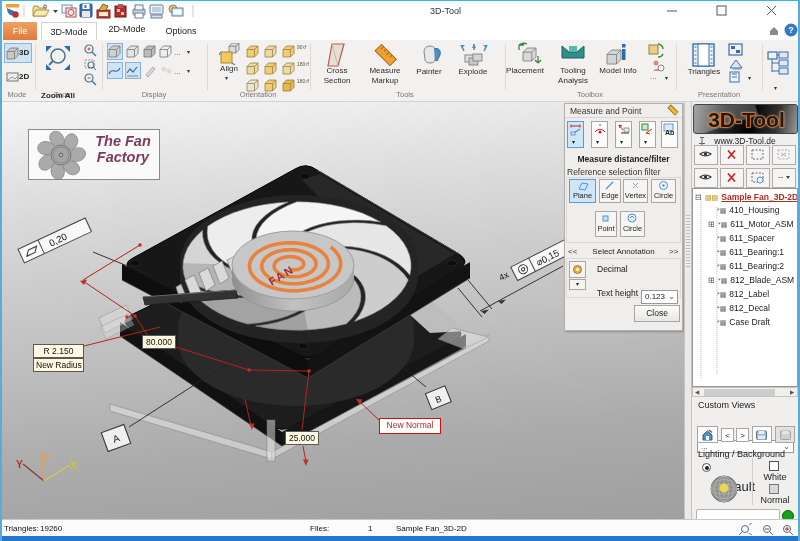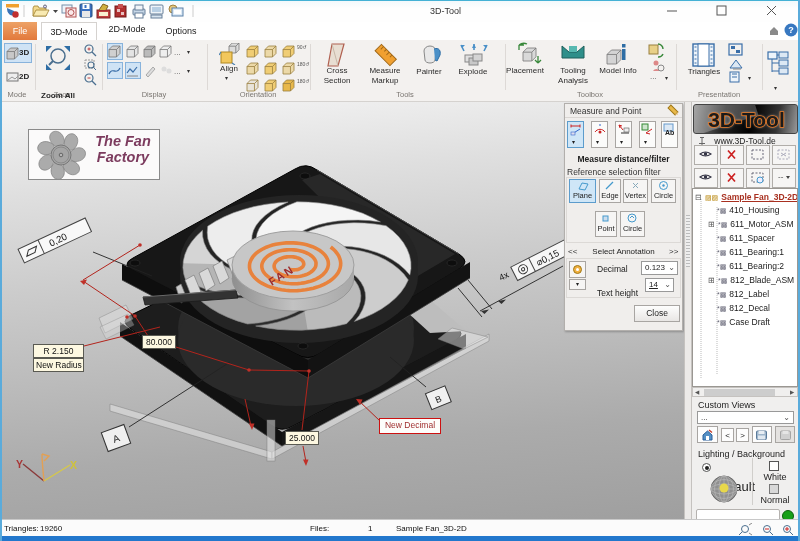--- a/index.html
+++ b/index.html
@@ -3,21 +3,21 @@
 *{margin:0;padding:0;box-sizing:border-box;}
 html,body{width:800px;height:541px;overflow:hidden;}
 body{font-family:"Liberation Sans",sans-serif;position:relative;background:#fff;}
 .abs{position:absolute;}
 .glabel{position:absolute;font-size:7.5px;color:#7a7671;text-align:center;}
 .btxt{position:absolute;font-size:8px;color:#2b2b2b;text-align:center;line-height:9.5px;}
 .trow{position:absolute;font-size:8.5px;color:#1a1a1a;white-space:nowrap;height:14px;line-height:14px;}
 .texp{display:inline-block;width:8px;height:8px;font-size:8px;line-height:8px;color:#555;margin-right:2px;}
 .tic{font-size:7px;color:#667;margin-right:3px;}
 .annlbl{position:absolute;background:#fdf8e1;border:1px solid #5a5a52;font-size:8.5px;color:#111;text-align:center;white-space:nowrap;padding:0 2px;line-height:12px;}
-.combo{position:absolute;background:#fff;border:1px solid #999;font-size:8px;color:#222;line-height:12px;padding-left:3px;}
+.combo{position:absolute;background:#fff;border:1px solid #999;font-size:8px;color:#222;line-height:12px;padding-left:3px;margin-top:29px;}
 .sbtn{position:absolute;border:1px solid #a8a5a2;background:#fdfdfd;}
 </style></head><body>
 
 <div class="abs" style="left:0;top:0;width:800px;height:22px;background:linear-gradient(#f2f9fc 0%,#fefefe 35%);border-top:1px solid #44b1d5;"></div>
 <div class="abs" style="left:430px;top:6px;font-size:9px;color:#333;">3D-Tool</div>
 <svg class="abs" style="left:0;top:0;" width="230" height="22">
  <g transform="translate(6,4)">
   <rect x="0" y="0" width="13" height="3.5" fill="#f0a030"></rect>
       <path d="M1,4 C1,11 6,13 11,11 L8,7 Z" fill="#3b74b8"></path>
       <circle cx="9.5" cy="10.5" r="3.2" fill="#c03030"></circle>
@@ -514,21 +514,21 @@
 <path d="M44,481 C43,470 42,462 42,454 M42,454 l7,2 -5,5" stroke="#e2a055"></path>
 </g>
 <text x="16" y="468" font-size="10.5" fill="#a93636" font-weight="bold">Y</text>
 <text x="70" y="469" font-size="10.5" fill="#cfc23a" font-weight="bold">X</text>
 </svg>
 
 <div class="annlbl" style="left:142px;top:335px;width:34px;">80.000</div>
 <div class="annlbl" style="left:285px;top:431px;width:34px;">25.000</div>
 <div class="annlbl" style="left:33px;top:344px;width:51px;">R 2.150</div>
 <div class="annlbl" style="left:33px;top:358px;width:51px;">New Radius</div>
-<div class="abs" style="left:379px;top:418px;width:62px;height:16px;background:#fdfdfb;border:1.5px solid #cc1111;font-size:8.5px;color:#a03030;text-align:center;line-height:12px;">New Decimal</div>
+<div class="abs" style="left:379px;top:418px;width:62px;height:16px;background:#fdfdfb;border:1.5px solid #cc1111;font-size:8.5px;color:#a03030;text-align:center;line-height:12px;">New Normal</div>
 
 <div class="abs" style="left:564px;top:103px;width:119px;height:228px;background:#f0eeec;border:1px solid #b2afac;box-shadow:1px 1px 2px rgba(0,0,0,0.25);"></div>
 <div class="abs" style="left:570px;top:106px;font-size:8.5px;color:#333;">Measure and Point</div>
 <svg class="abs" style="left:666px;top:104px;" width="14" height="13">
     <g transform="rotate(45 7 6)">
       <rect x="2" y="4" width="10" height="4" fill="#e8b84a" stroke="#a07818"></rect>
       <path d="M12,4 l2,2 -2,2 z" fill="#f0d0a0"></path>
     </g>
   </svg>
 <div class="abs" style="left:565px;top:117px;width:117px;height:1px;background:#d9d6d3;"></div>

